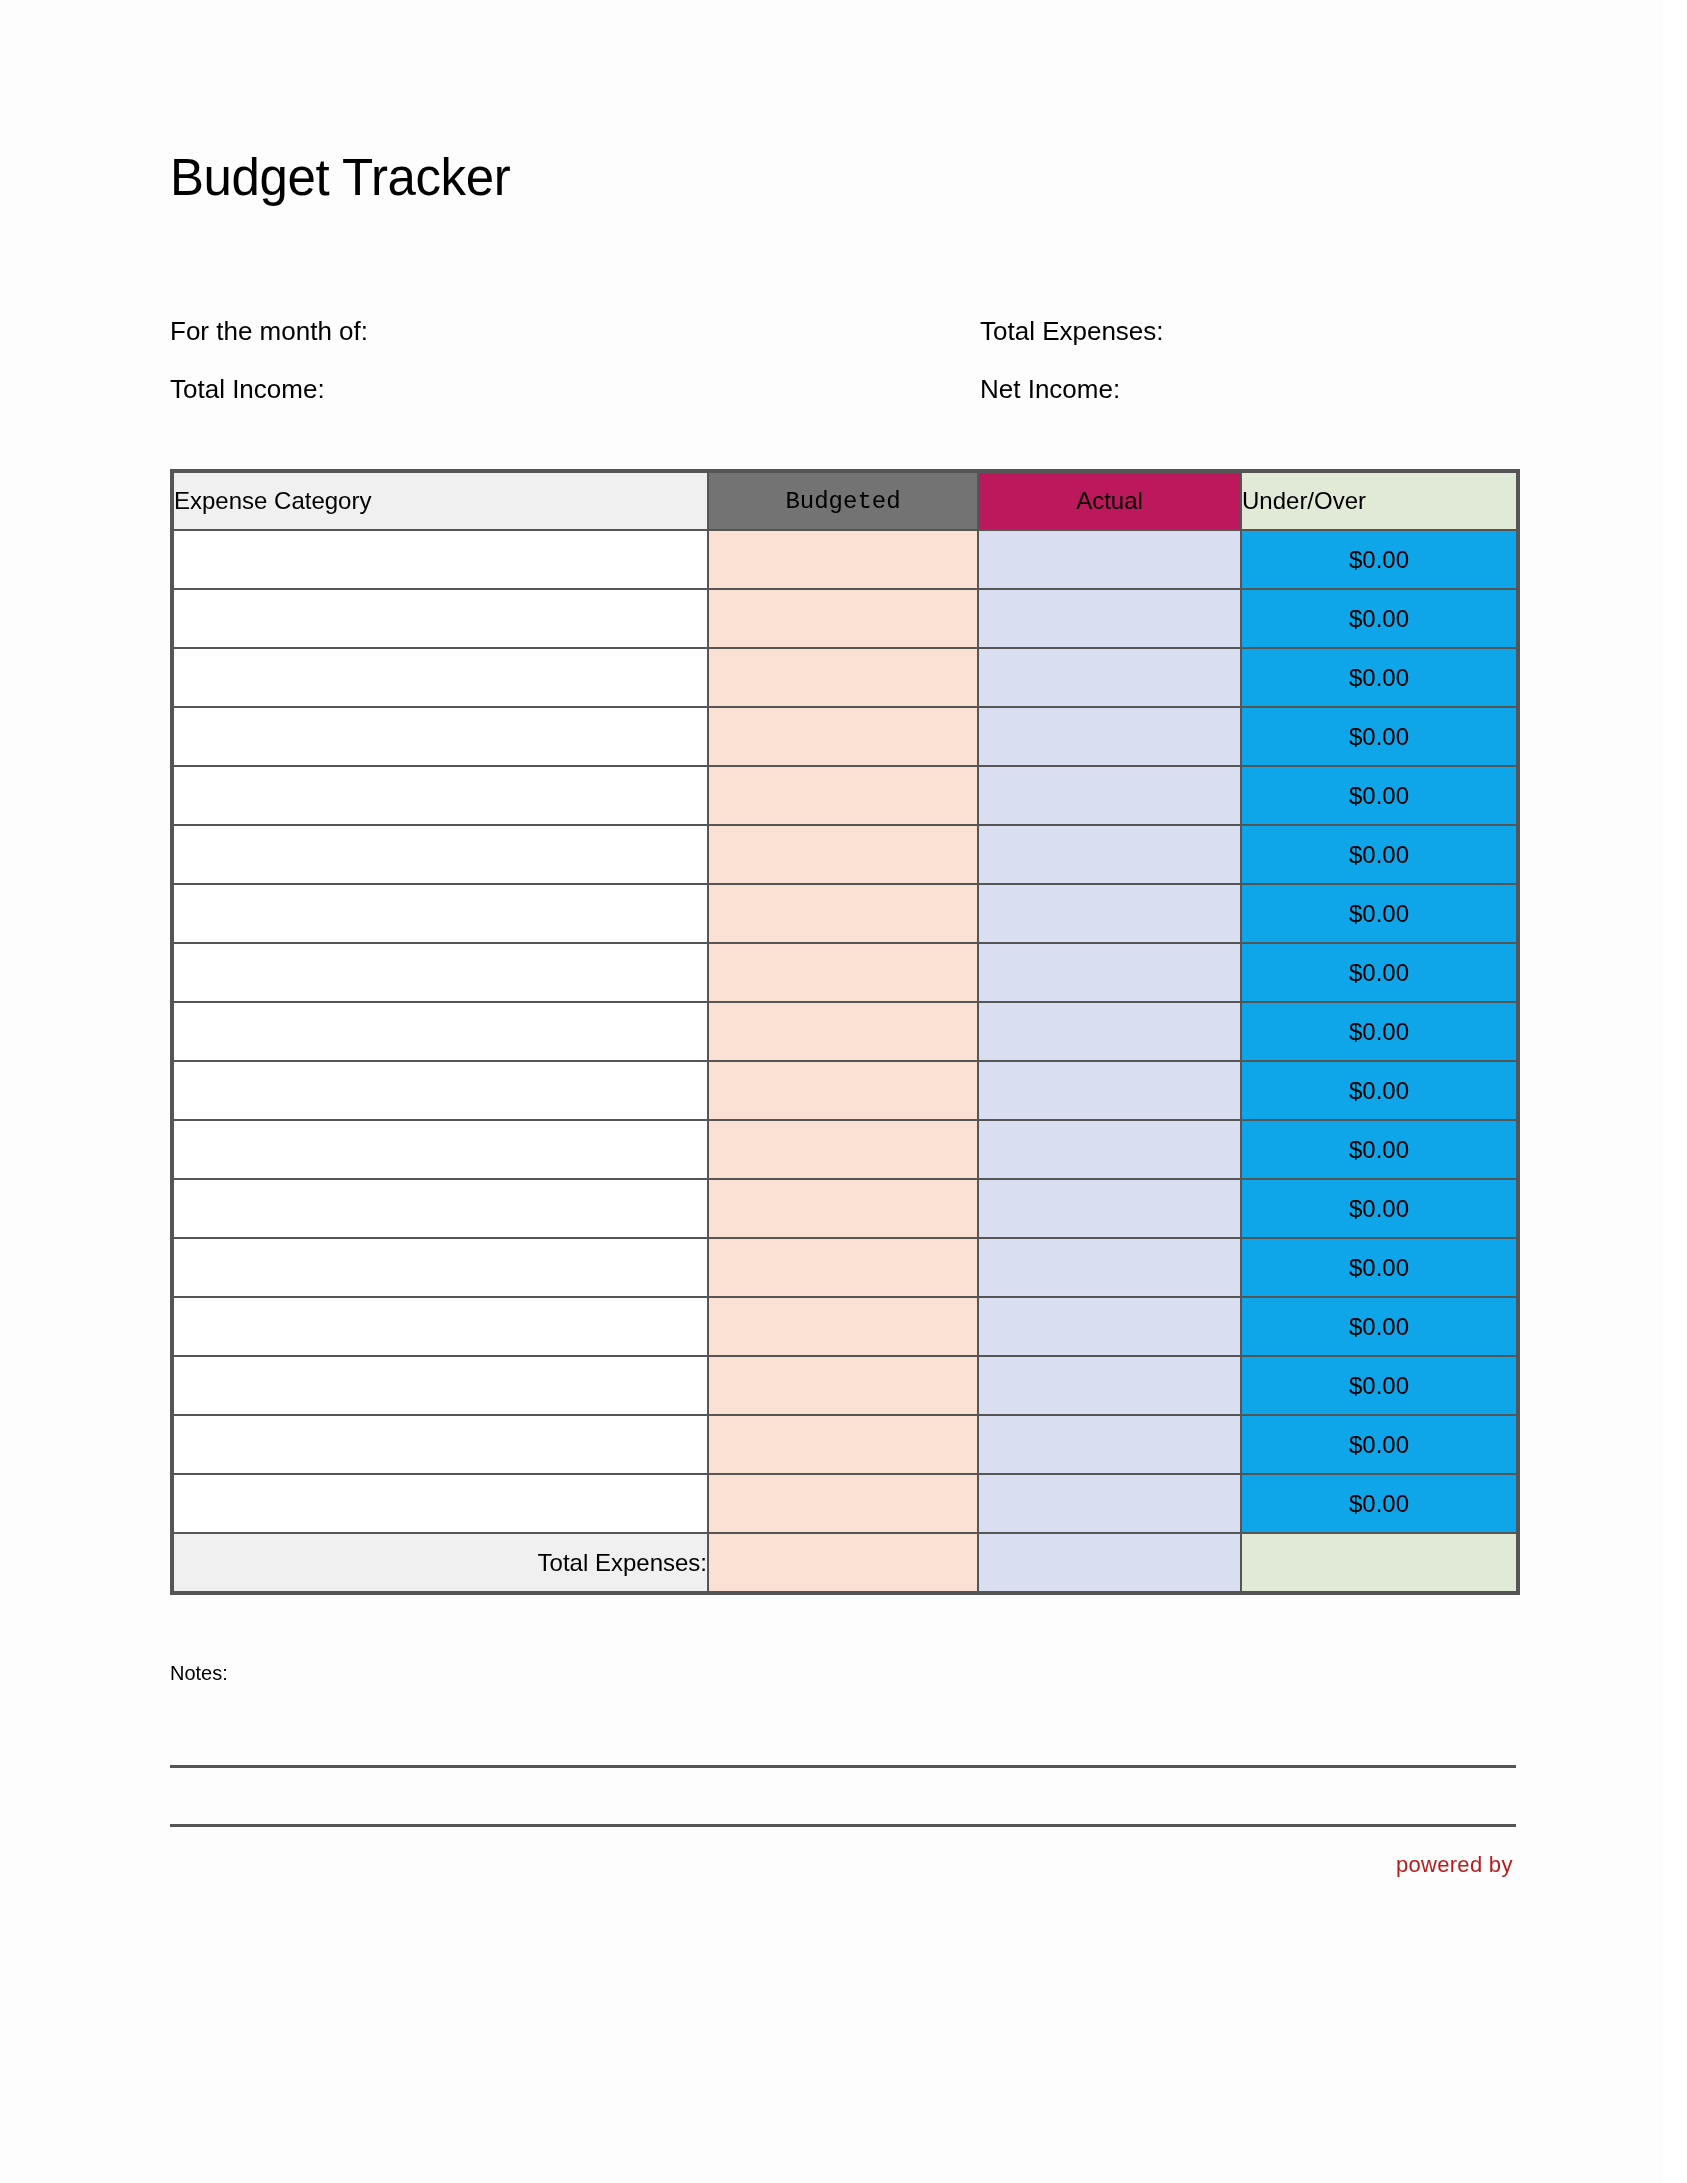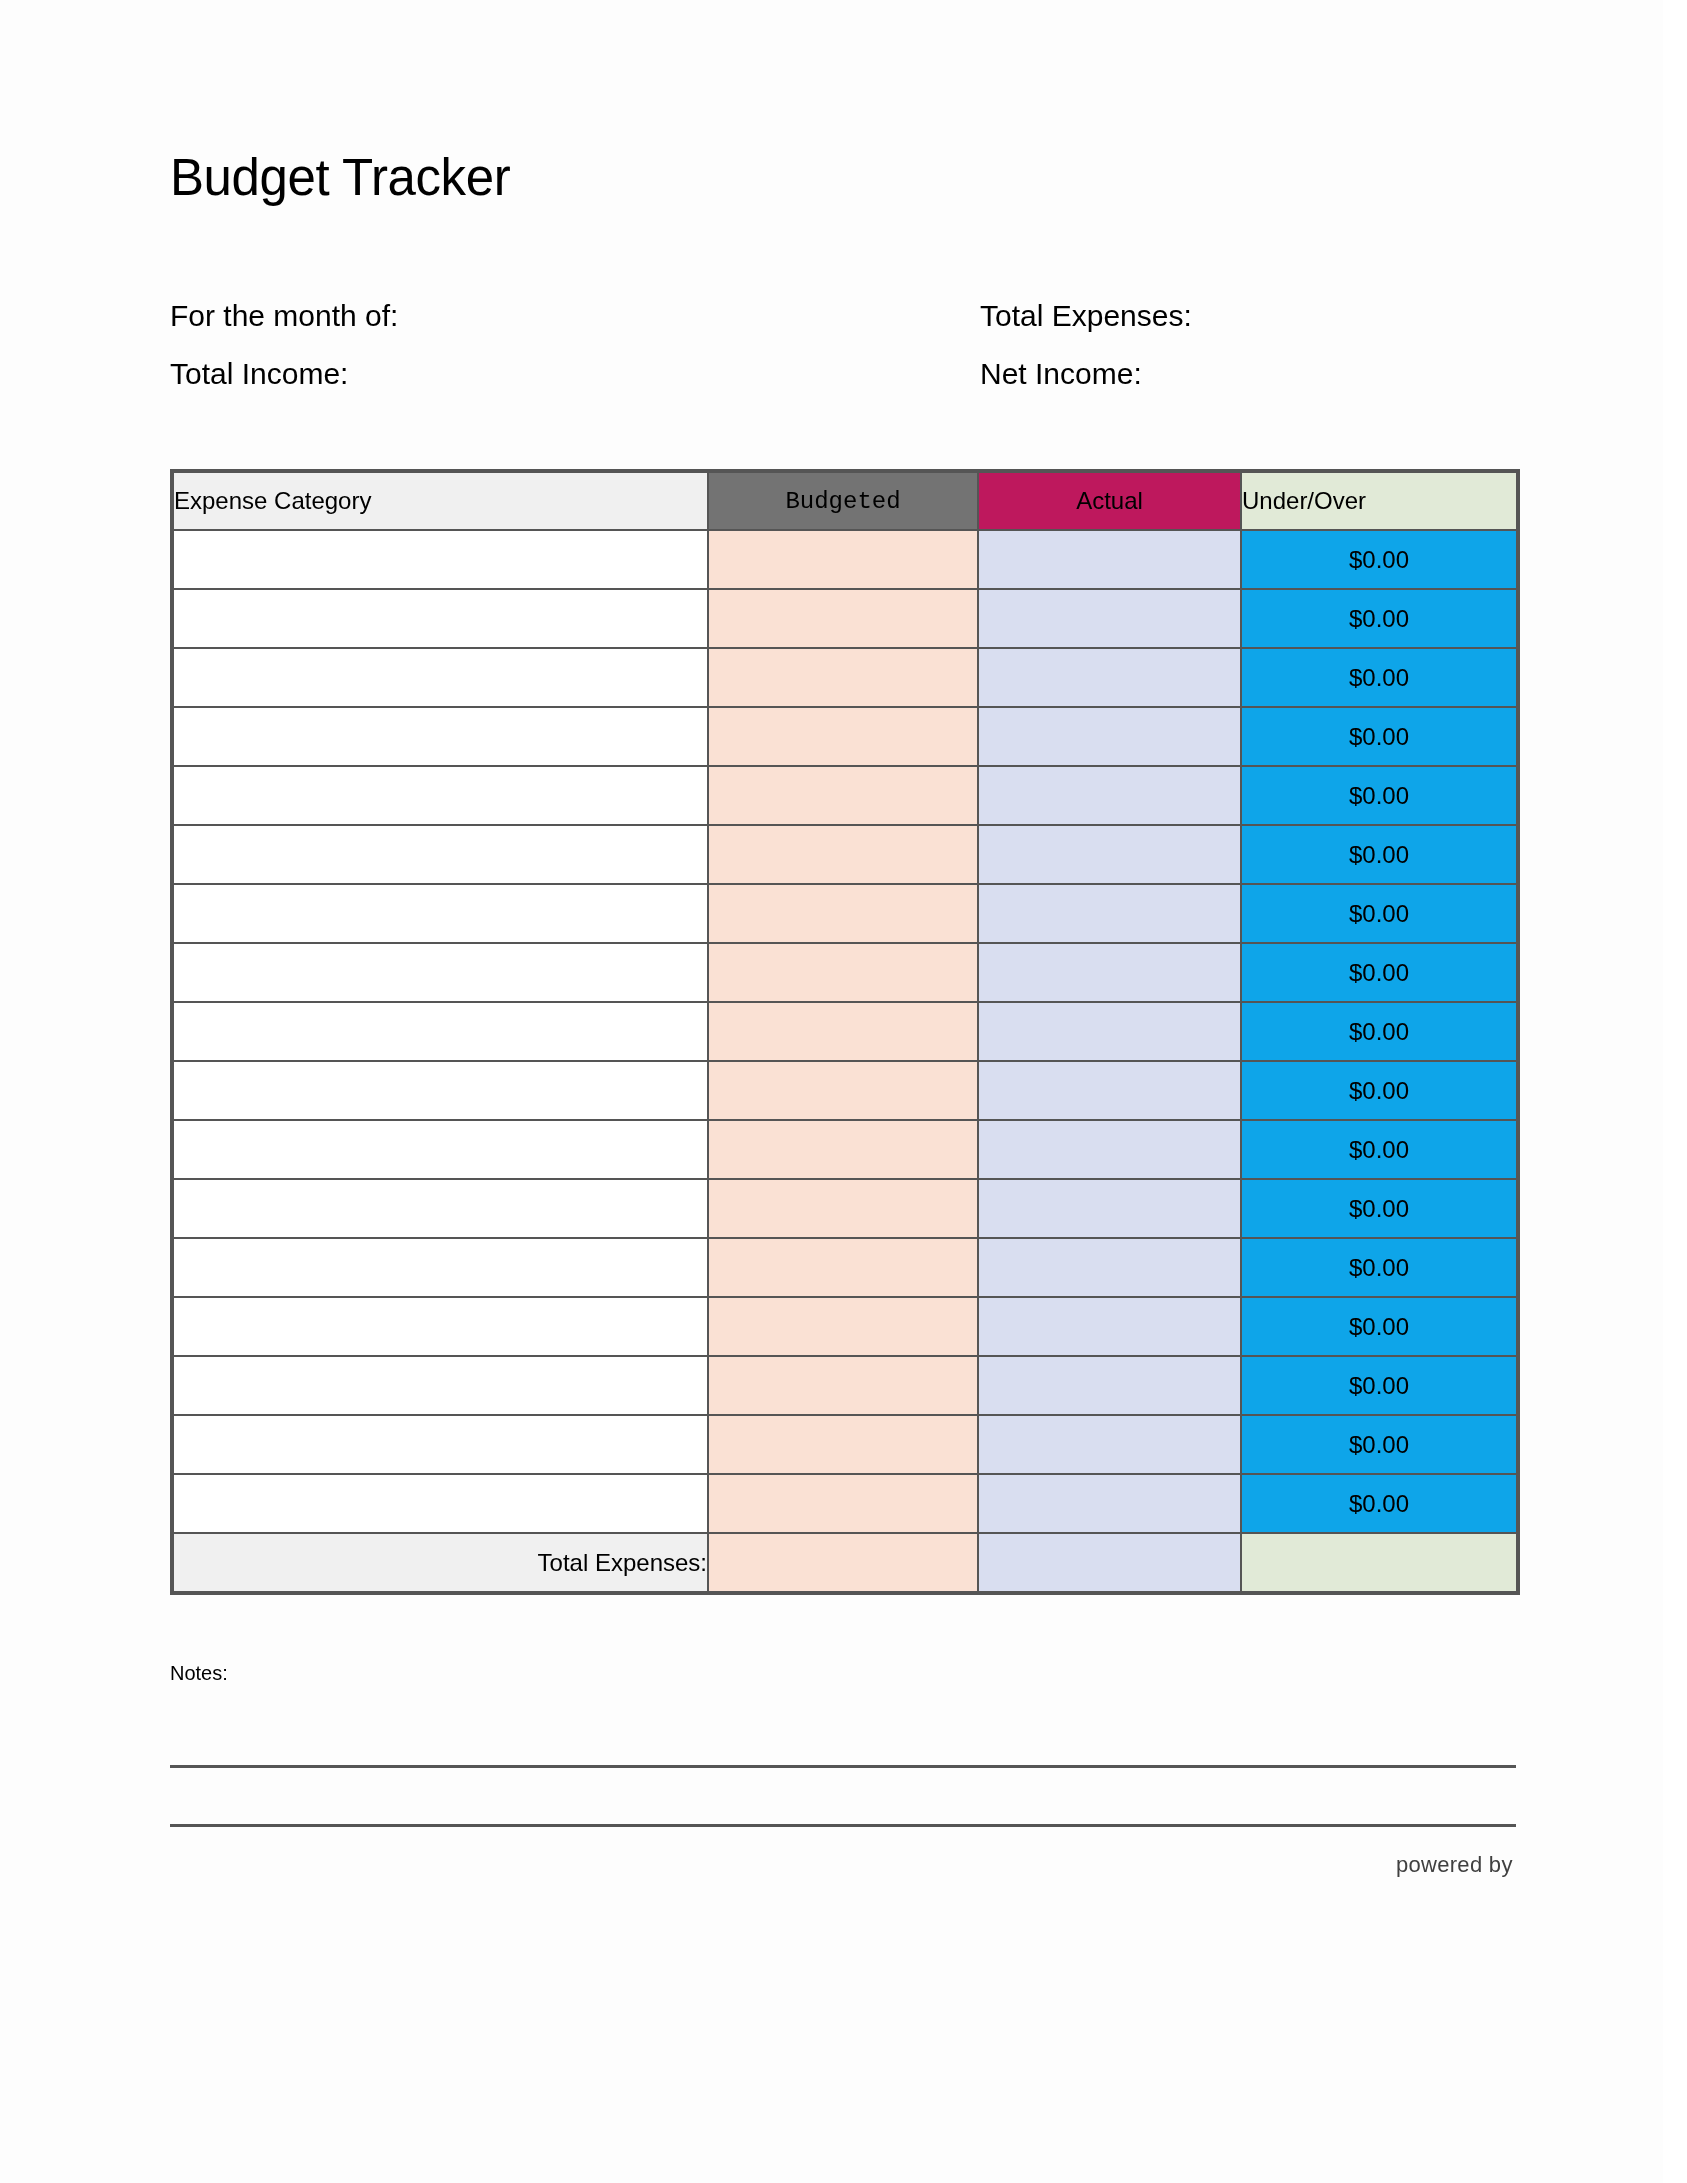--- a/index.html
+++ b/index.html
@@ -43,22 +43,22 @@
     width: 1687px;
     height: 132px;
   }
   .field {
     position: absolute;
     height: 51px;
   }
   .field-label {
     position: absolute;
     left: 0;
-    top: 0;
-    font-size: 30px;
+    top: 16px;
+    font-size: 26px;
     line-height: 35px;
     white-space: nowrap;
   }
   .field-rule {
     position: absolute;
     height: 0;
     border-bottom: 3.3px solid #000000;
   }
 
   
@@ -157,21 +157,21 @@
   .logo {
     position: absolute;
     left: 1222px;
     top: 1852px;
     width: 294px;
     text-align: right;
   }
   .logo-powered {
     font-size: 22px;
     line-height: 26.5px;
-    color: #404040;
+    color: #b91c1c;
     letter-spacing: 0.3px;
     padding-right: 3.3px;
   }
   .logo-name {
     font-size: 45px;
     line-height: 53px;
     white-space: nowrap;
     margin-top: 2.5px;
   }
   .logo-general { color: #000000; }

